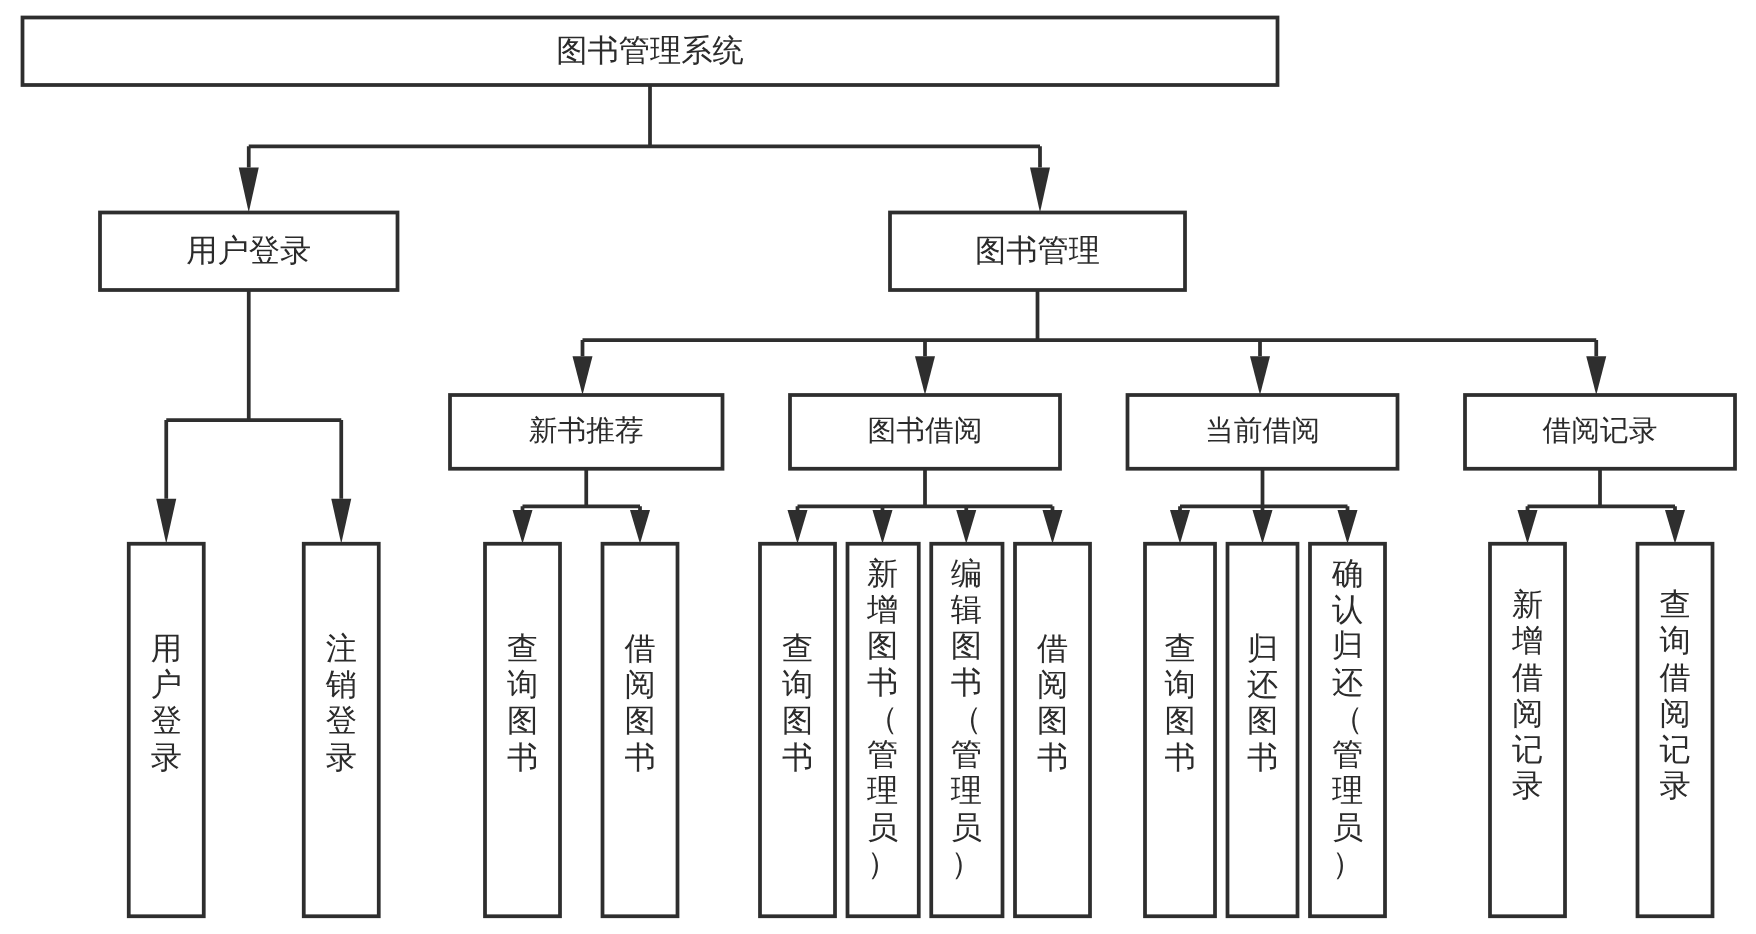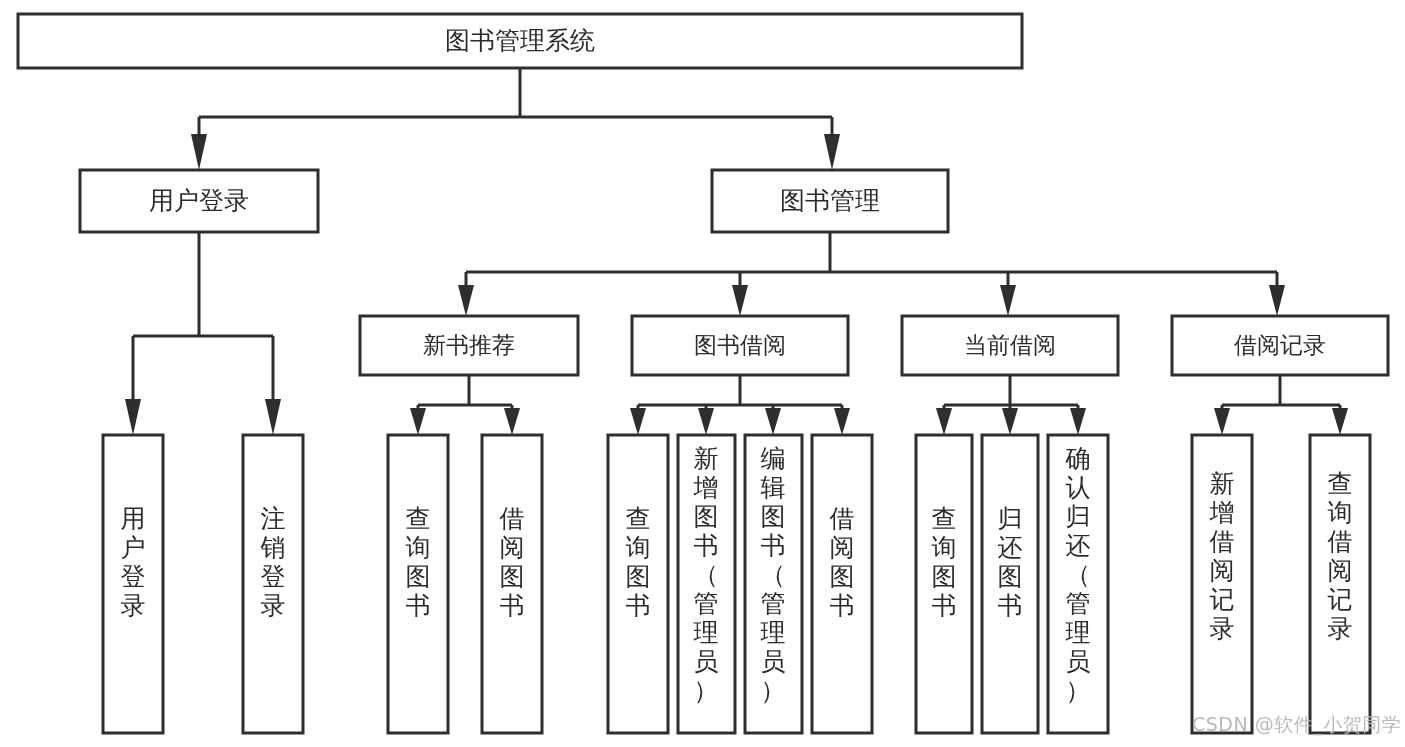--- a/index.html
+++ b/index.html
@@ -185,14 +185,13 @@
     <g>
       <rect class="node-box" x="1192" y="435" width="60" height="298"></rect>
       <text class="node-label label-v" x="1222" y="485"><tspan x="1222" y="485">新</tspan><tspan x="1222" y="514">增</tspan><tspan x="1222" y="543">借</tspan><tspan x="1222" y="572">阅</tspan><tspan x="1222" y="601">记</tspan><tspan x="1222" y="630">录</tspan></text>
     </g>
     <g>
       <rect class="node-box" x="1310" y="435" width="60" height="298"></rect>
       <text class="node-label label-v" x="1340" y="485"><tspan x="1340" y="485">查</tspan><tspan x="1340" y="514">询</tspan><tspan x="1340" y="543">借</tspan><tspan x="1340" y="572">阅</tspan><tspan x="1340" y="601">记</tspan><tspan x="1340" y="630">录</tspan></text>
     </g>
   </svg>
 
-  <div class="watermark">CSDN @软件_小贺同学</div>
 </div>
 
 </body></html>

